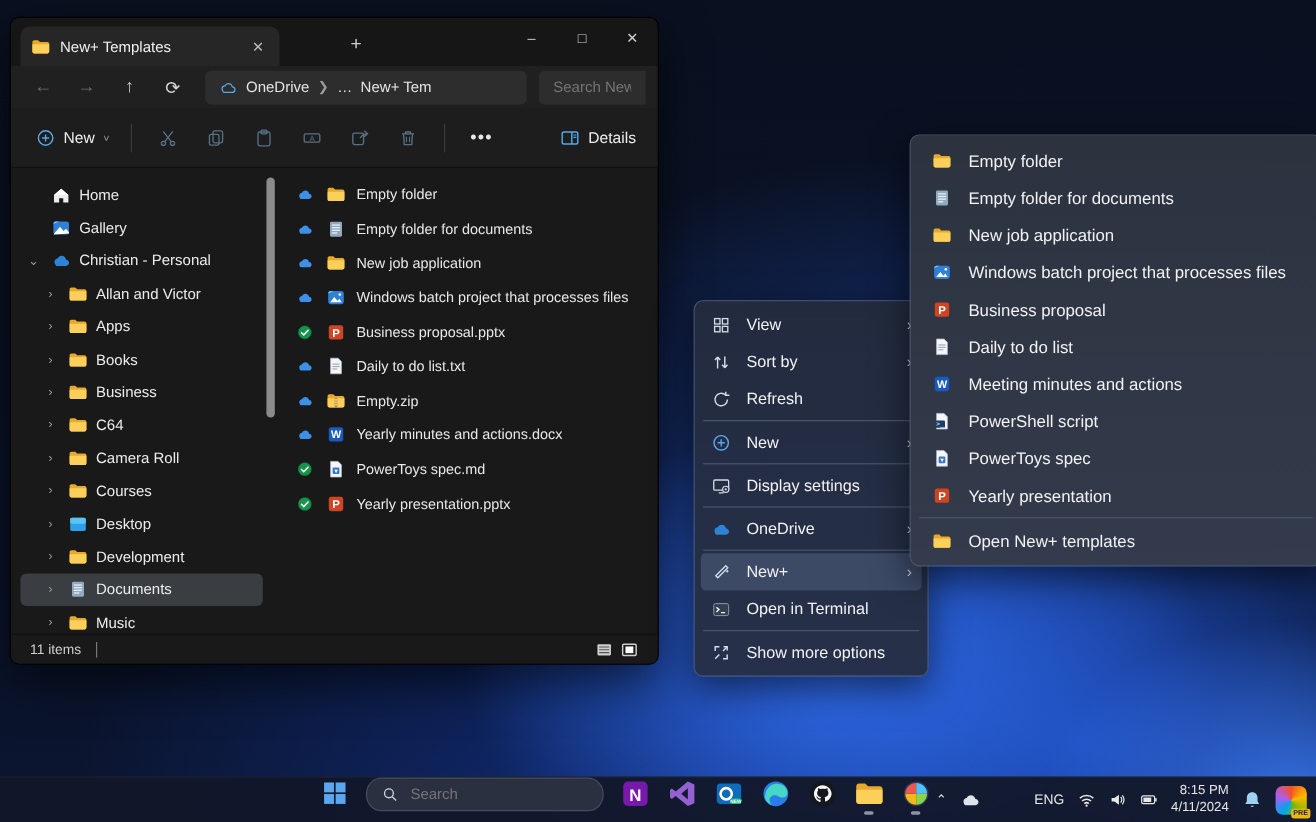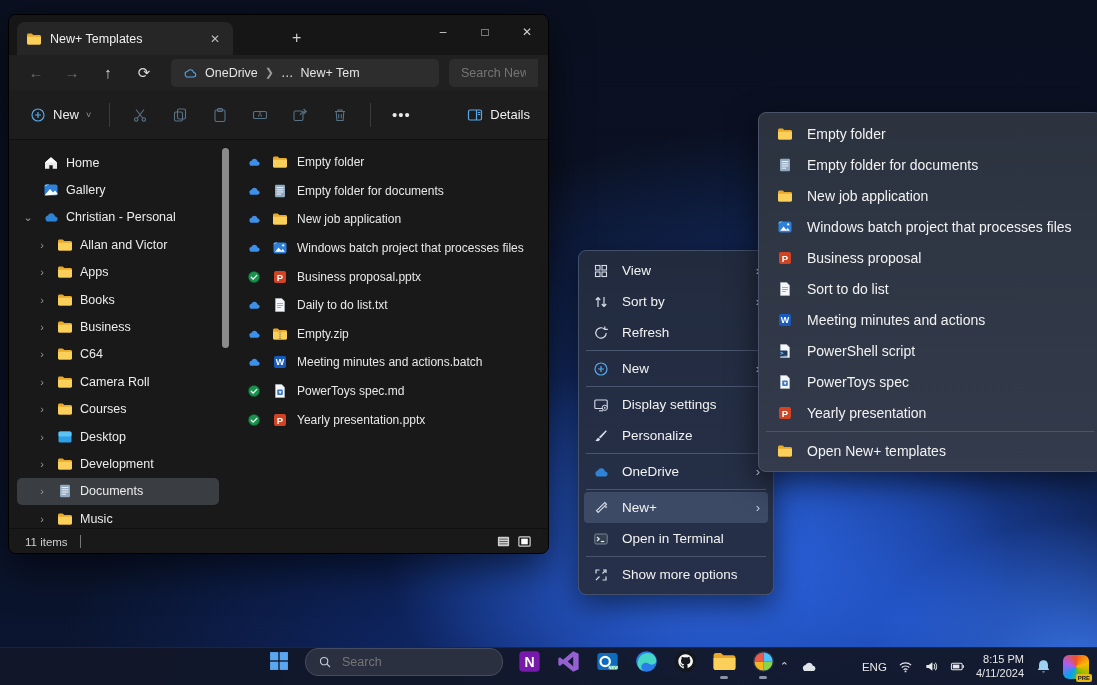--- a/index.html
+++ b/index.html
@@ -460,21 +460,21 @@
             <svg width="14" height="14" viewBox="0 0 16 16">
               <path d="M4 12.3h7.8c1.5 0 2.7-1.1 2.7-2.5 0-1.3-1-2.4-2.4-2.5C11.6 5.6 10.2 4.4 8.5 4.4c-1.4 0-2.7.9-3.2 2.1-1.4.1-2.6 1.3-2.6 2.7 0 1.5 1.1 3.1 1.3 3.1z" fill="#3e8fe8"></path>
             </svg>
           </span>
           <span class="mi">
             <svg width="16" height="16" viewBox="0 0 16 16">
               <rect x="2" y="2" width="12" height="12" rx="2" fill="#185abd"></rect>
               <text x="8" y="11.4" font-size="9" font-weight="bold" fill="#fff" text-anchor="middle" font-family="Liberation Sans,sans-serif">W</text>
             </svg>
           </span>
-          <span>Meeting minutes and actions.batch</span>
+          <span>Yearly minutes and actions.docx</span>
         </div>
         <div class="filerow">
           <span class="mi">
             <svg width="14" height="14" viewBox="0 0 16 16">
               <circle cx="8" cy="8" r="6.3" fill="#17934c" stroke="#0e5e30" stroke-width=".5"></circle>
               <path d="M4.9 8.3l2.1 2.1 4.1-4.3" stroke="#fff" stroke-width="1.5" fill="none" stroke-linecap="round"></path>
             </svg>
           </span>
           <span class="mi">
             <svg width="16" height="16" viewBox="0 0 16 16">
@@ -571,29 +571,20 @@
       <span class="mi">
         <svg width="16" height="16" viewBox="0 0 16 16">
           <rect x="1.8" y="3" width="12.4" height="8.5" rx="1" fill="none" stroke="#d6dce8" stroke-width="1.1"></rect>
           <path d="M6 13.8h4" stroke="#d6dce8" stroke-width="1.1"></path>
           <circle cx="11.8" cy="10.8" r="2.6" fill="#26304a" stroke="#d6dce8" stroke-width="1"></circle>
           <circle cx="11.8" cy="10.8" r=".9" fill="#d6dce8"></circle>
         </svg>
       </span>
       <span>Display settings</span>
     </div>
-    <div class="ctxitem">
-      <span class="mi">
-        <svg width="16" height="16" viewBox="0 0 16 16">
-          <path d="M12.8 2.2l1 1-6.2 7-1.8-1z" fill="#d6dce8"></path>
-          <path d="M5.3 9.8c-1.3.3-1.5 2.3-3 2.8 1.8 1 4.2.6 4.8-1.3z" fill="#d6dce8"></path>
-        </svg>
-      </span>
-      <span>Personalize</span>
-    </div>
     <div class="ctxsep"></div>
     <div class="ctxitem">
       <span class="mi">
         <svg width="16" height="16" viewBox="0 0 16 16">
           <path d="M4 12.6h7.8c1.6 0 2.8-1.2 2.8-2.6 0-1.4-1.1-2.5-2.5-2.6C11.7 5.5 10.2 4.2 8.4 4.2c-1.5 0-2.8.9-3.3 2.2-1.5.1-2.7 1.3-2.7 2.8 0 1.6 1.3 3.4 1.6 3.4z" fill="#2f83d6"></path>
         </svg>
       </span>
       <span>OneDrive</span>
       <span class="chev">›</span>
     </div>
@@ -684,21 +675,21 @@
     </div>
     <div class="subitem">
       <span class="mi">
         <svg width="16" height="16" viewBox="0 0 16 16">
           <path d="M3.5 1.5h6.2l2.8 2.8v10.2H3.5z" fill="#f4f6f9" stroke="#b9c2cd" stroke-width=".6"></path>
           <rect x="5" y="6" width="6" height=".9" fill="#9aa6b4"></rect>
           <rect x="5" y="8" width="6" height=".9" fill="#9aa6b4"></rect>
           <rect x="5" y="10" width="4" height=".9" fill="#9aa6b4"></rect>
         </svg>
       </span>
-      <span>Sort to do list</span>
+      <span>Daily to do list</span>
     </div>
     <div class="subitem">
       <span class="mi">
         <svg width="16" height="16" viewBox="0 0 16 16">
           <rect x="2" y="2" width="12" height="12" rx="2" fill="#185abd"></rect>
           <text x="8" y="11.4" font-size="9" font-weight="bold" fill="#fff" text-anchor="middle" font-family="Liberation Sans,sans-serif">W</text>
         </svg>
       </span>
       <span>Meeting minutes and actions</span>
     </div>

